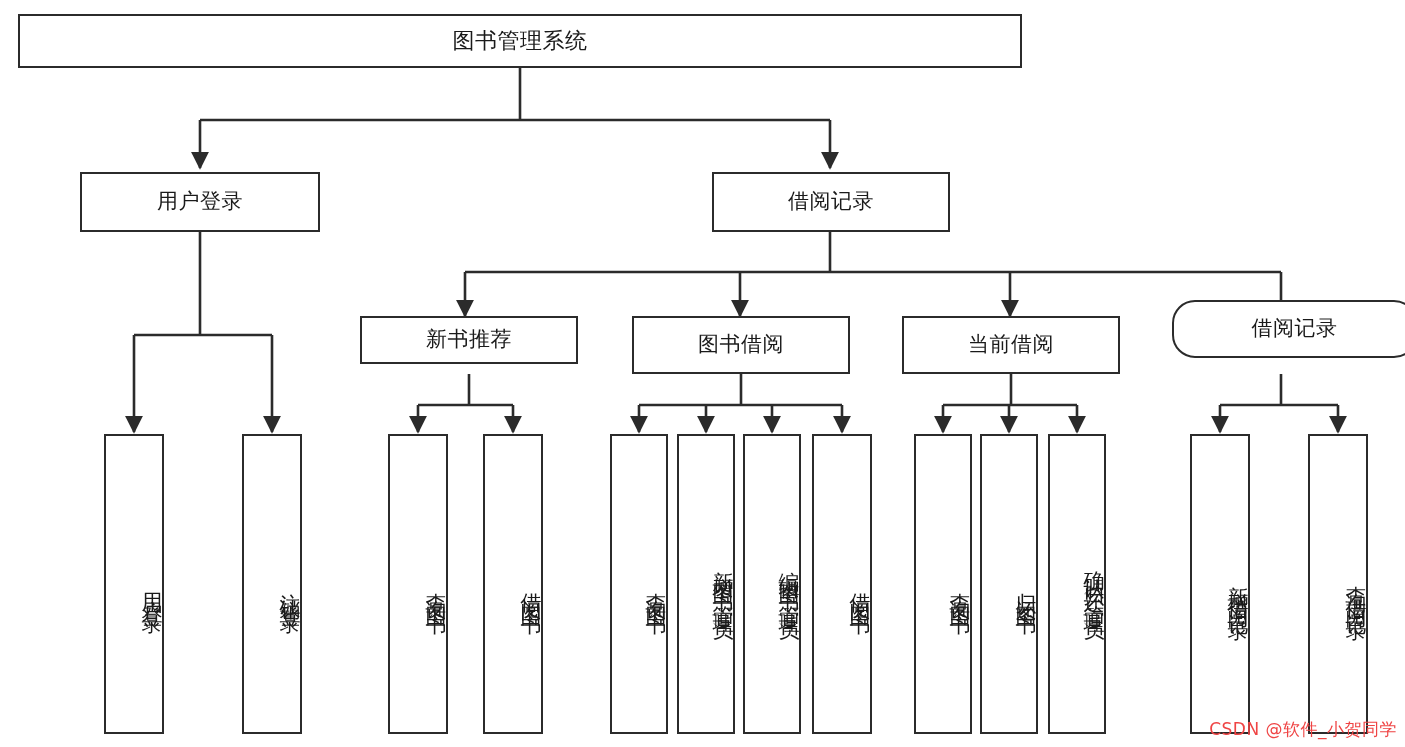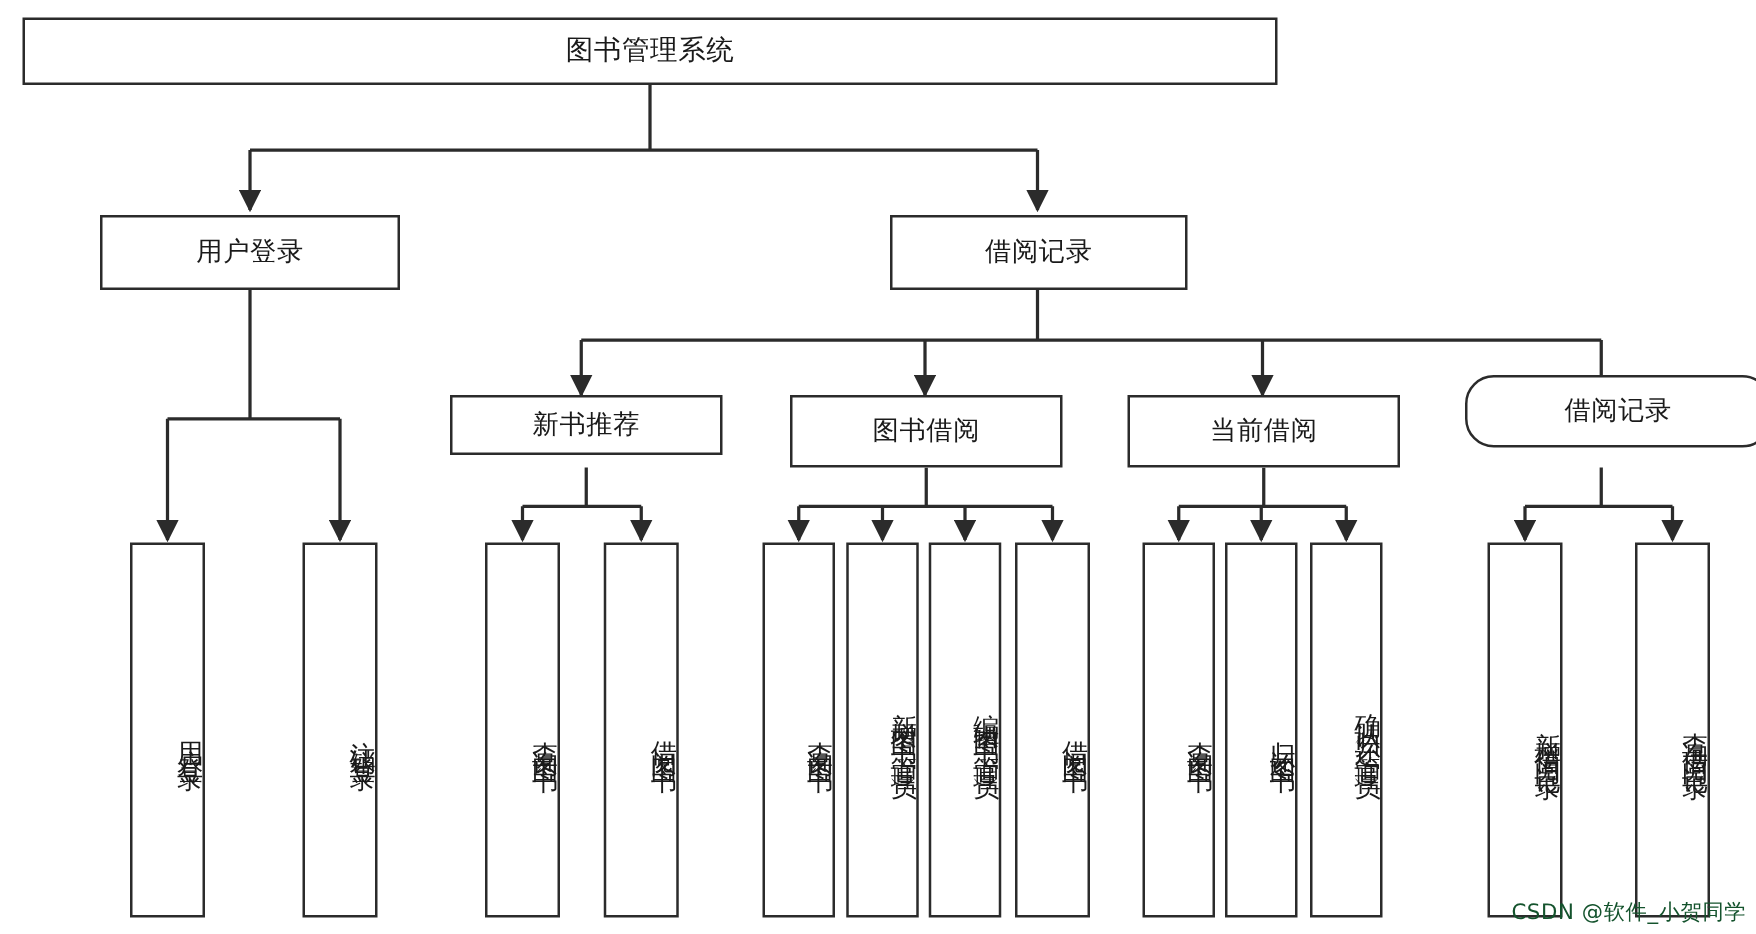--- a/index.html
+++ b/index.html
@@ -59,21 +59,21 @@
     white-space: nowrap;
   }
   .leaf-shift-top .vtext {
     margin-top: 0px;
   }
   #watermark {
     position: absolute;
     right: 8px;
     bottom: 6px;
     font-size: 17px;
-    color: #14532d;
+    color: #ef4444;
     white-space: nowrap;
     letter-spacing: 0.5px;
     margin-left: 12px;
   }
 </style>
 </head>
 <body>
 
 <div id="canvas">
 

